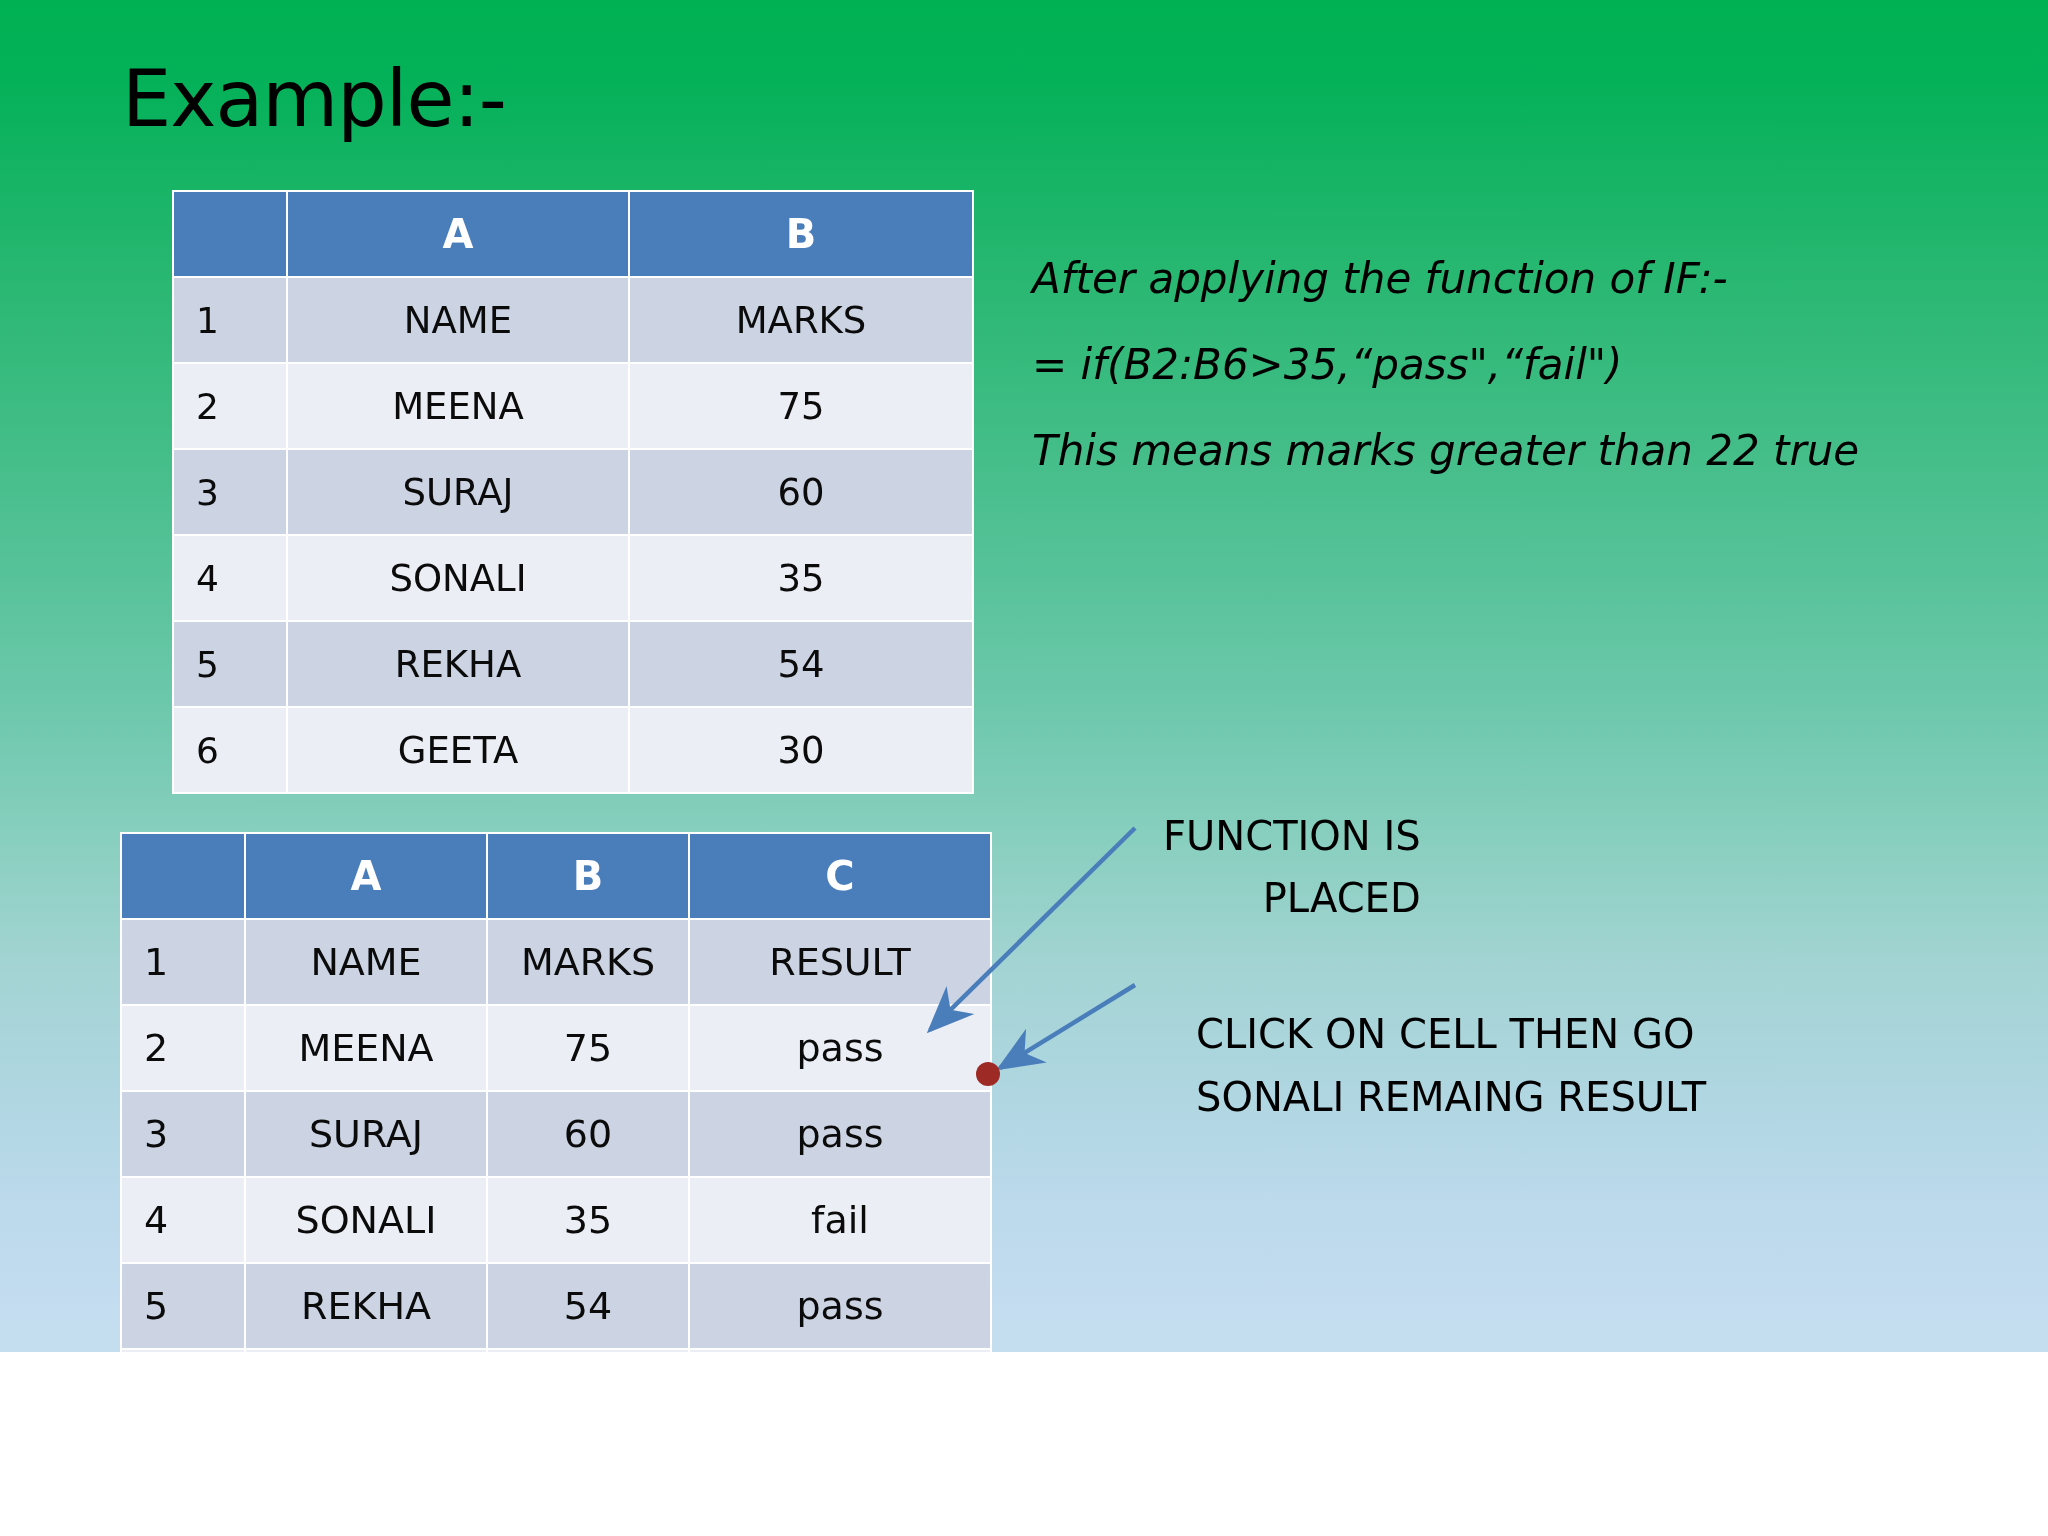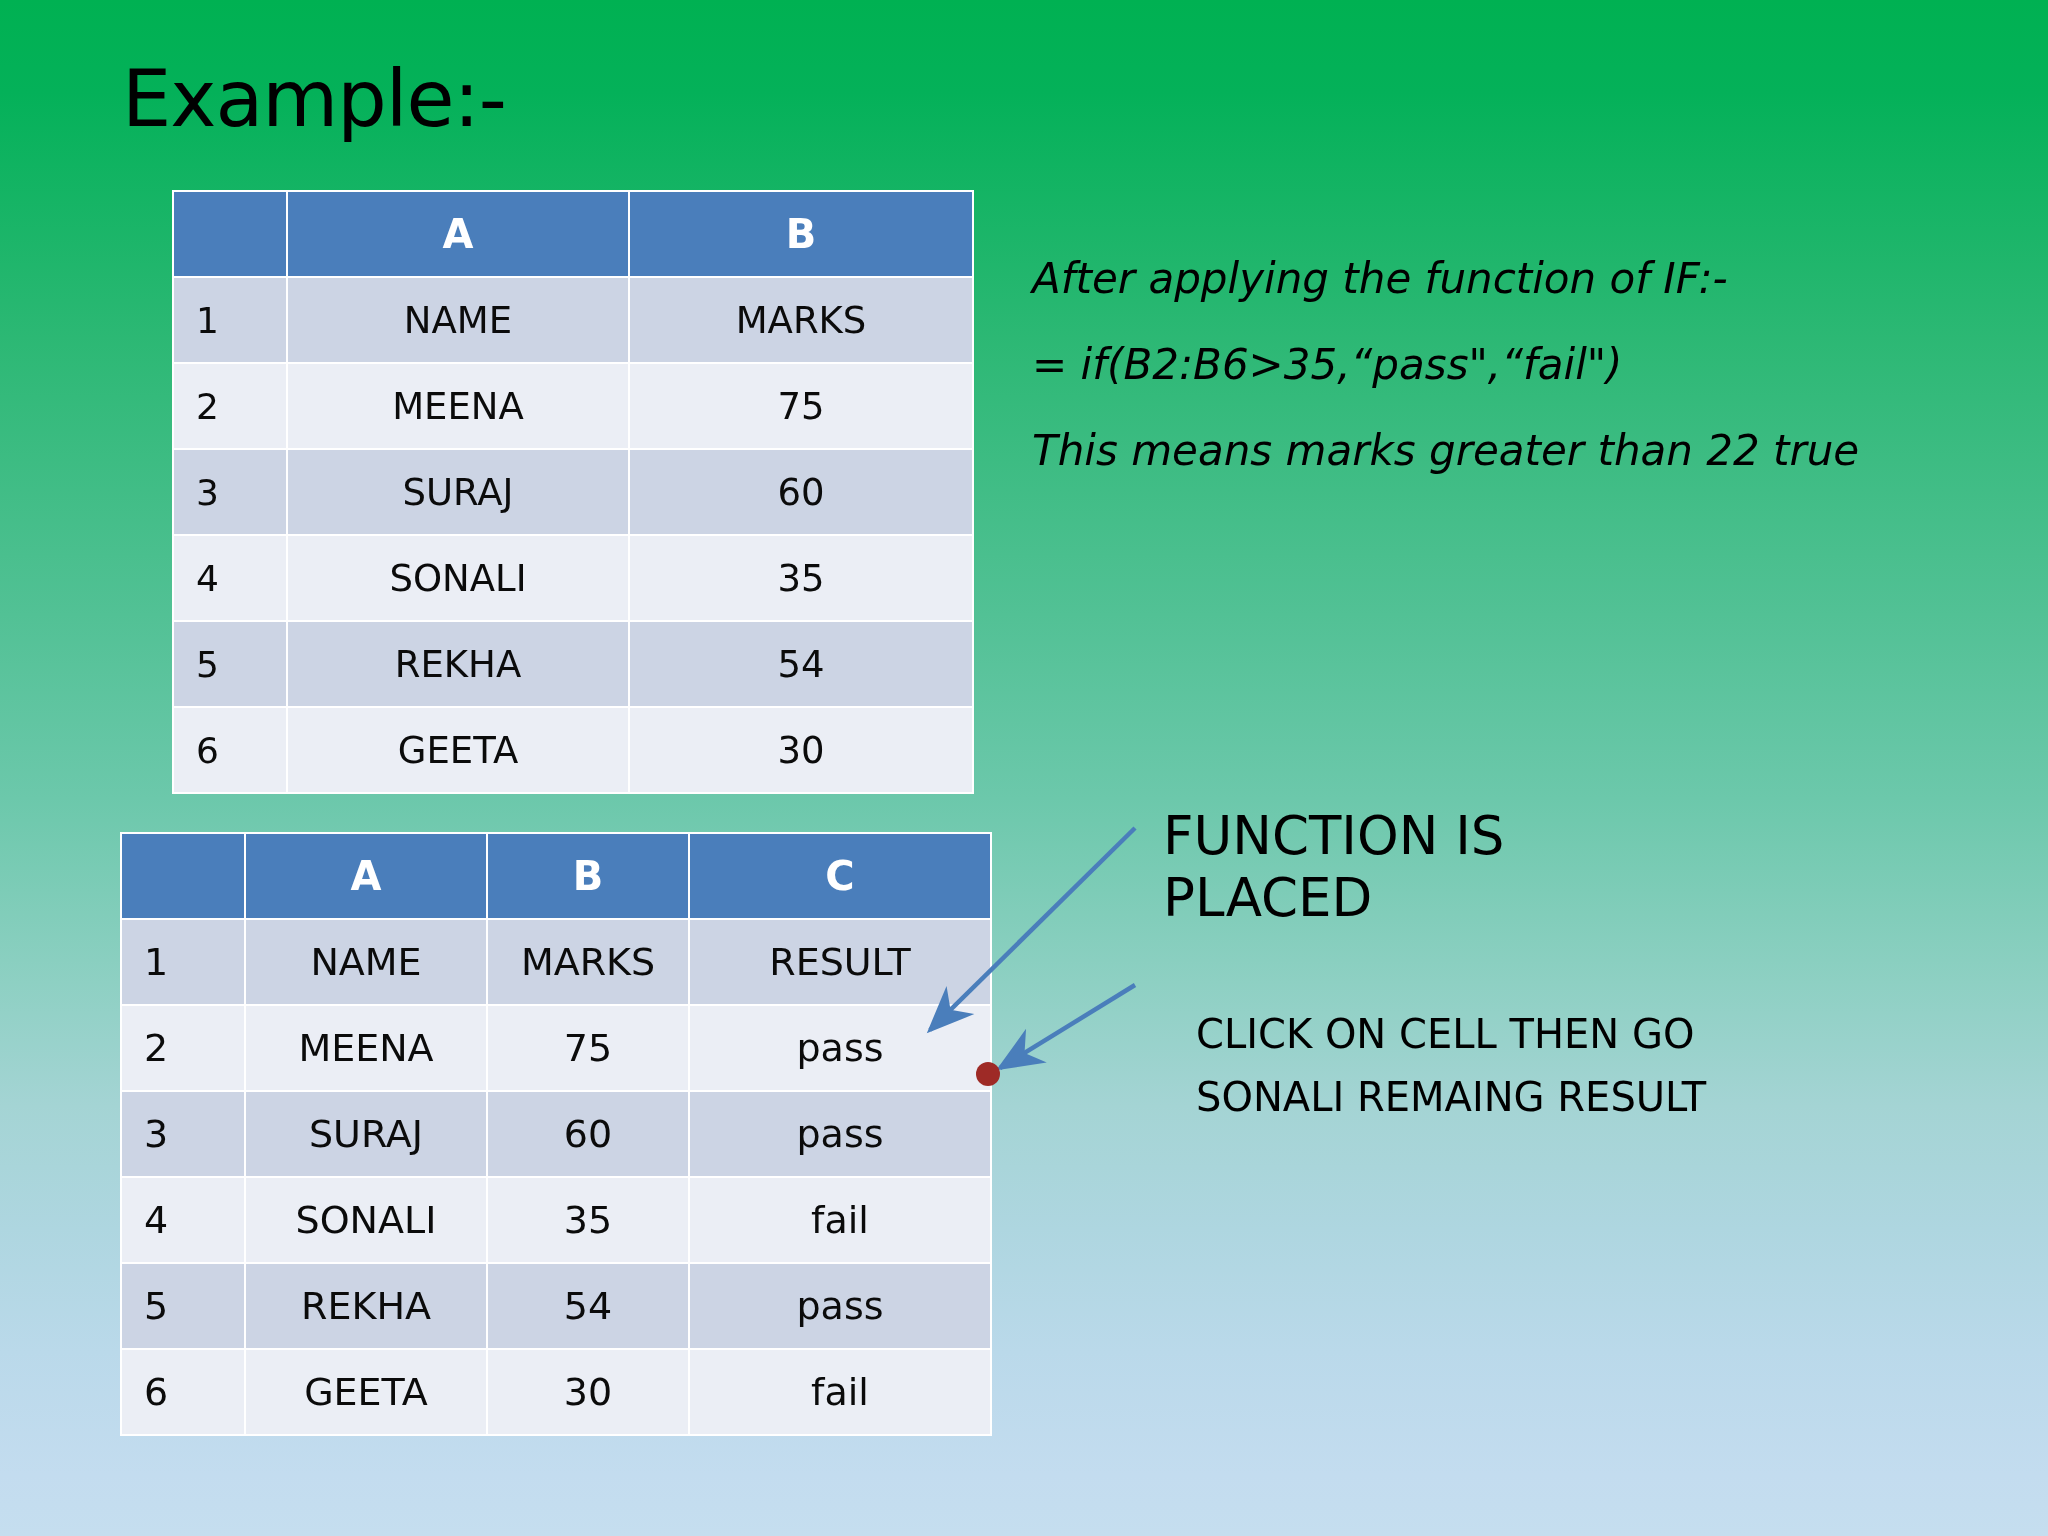--- a/index.html
+++ b/index.html
@@ -9,21 +9,21 @@
   body {
     width: 2048px;
     height: 1536px;
     overflow: hidden;
     font-family: "Liberation Sans", sans-serif;
   }
 
   #slide {
     position: relative;
     width: 2048px;
-    height: 1536px;
+    height: 1352px;
     background: linear-gradient(to bottom,
        #00b152 0%,
        #04b159 6%,
        #2cb874 22%,
        #52c195 40%,
        #6cc8ab 52%,
        #8ed0c3 64%,
        #a4d4d4 72%,
        #aed6e0 80%,
        #bad9ea 88%,
@@ -115,22 +115,23 @@
   
   .note {
     position: absolute;
     color: #000000;
     font-family: "DejaVu Sans", sans-serif;
     white-space: nowrap;
   }
   #note-function {
     left: 1163px;
     top: 805px;
-    font-size: 53px;
+    font-size: 40px;
     line-height: 62px;
+    text-align: right;
   }
   #note-steps {
     left: 1196px;
     top: 1003px;
     font-size: 40px;
     line-height: 63px;
   }
 
   
   #arrows {

